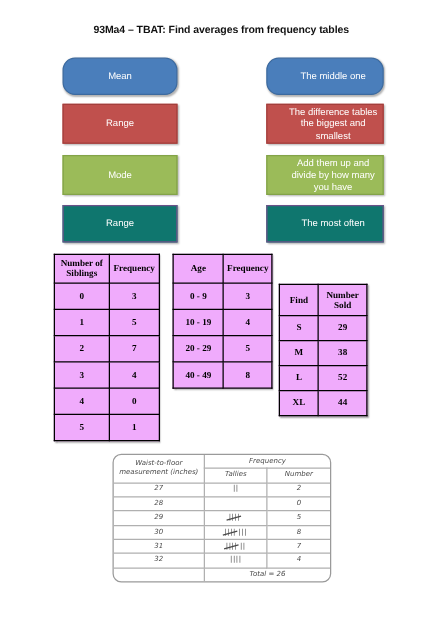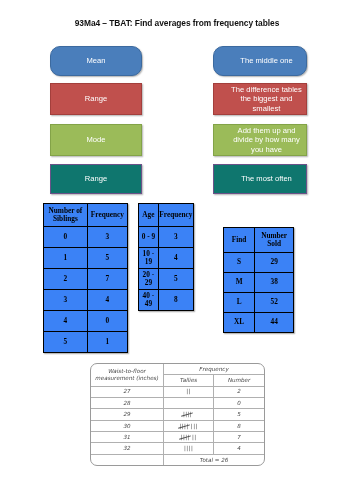--- a/index.html
+++ b/index.html
@@ -63,40 +63,40 @@
   .row4 { top: 164px; height: 30px; }
 
   
   .ftable {
     position: absolute;
     border-collapse: collapse;
     font-family: "Liberation Serif", serif;
     font-weight: bold;
     font-size: 7.3px;
     color: #000000;
-    background: #3b82f6;
+    background: #f0abfc;
     border: 1.6px solid #000000;
     box-shadow: 1px 1px 1.2px rgba(0,0,0,0.35);
   }
   .ftable td, .ftable th {
     border: 0.9px solid #000000;
     text-align: center;
     vertical-align: middle;
     padding: 0;
     font-weight: bold;
     line-height: 8.4px;
   }
 
   #table-siblings { left: 43px;  top: 203px; width: 85px; }
   #table-siblings th { height: 22px; }
   #table-siblings td { height: 20px; }
   #table-siblings .c1 { width: 45px; }
   #table-siblings .c2 { width: 40px; }
 
-  #table-age { left: 138px; top: 203px; width: 56px; }
+  #table-age { left: 138px; top: 203px; width: 80px; }
   #table-age th { height: 22px; }
   #table-age td { height: 20px; }
   #table-age .c1 { width: 42px; }
   #table-age .c2 { width: 38px; }
 
   #table-size { left: 223px; top: 227px; width: 71px; }
   #table-size th { height: 24px; }
   #table-size td { height: 19px; }
   #table-size .c1 { width: 32px; }
   #table-size .c2 { width: 39px; }

